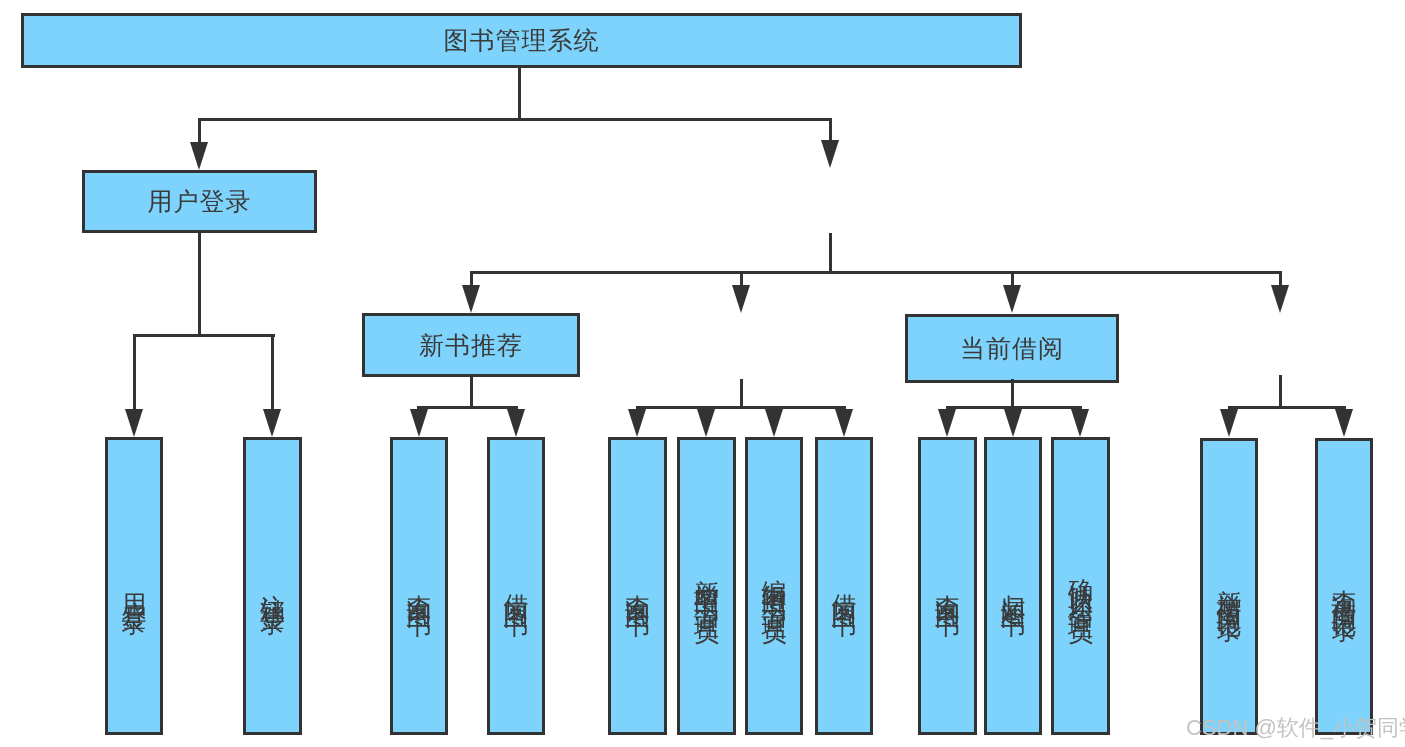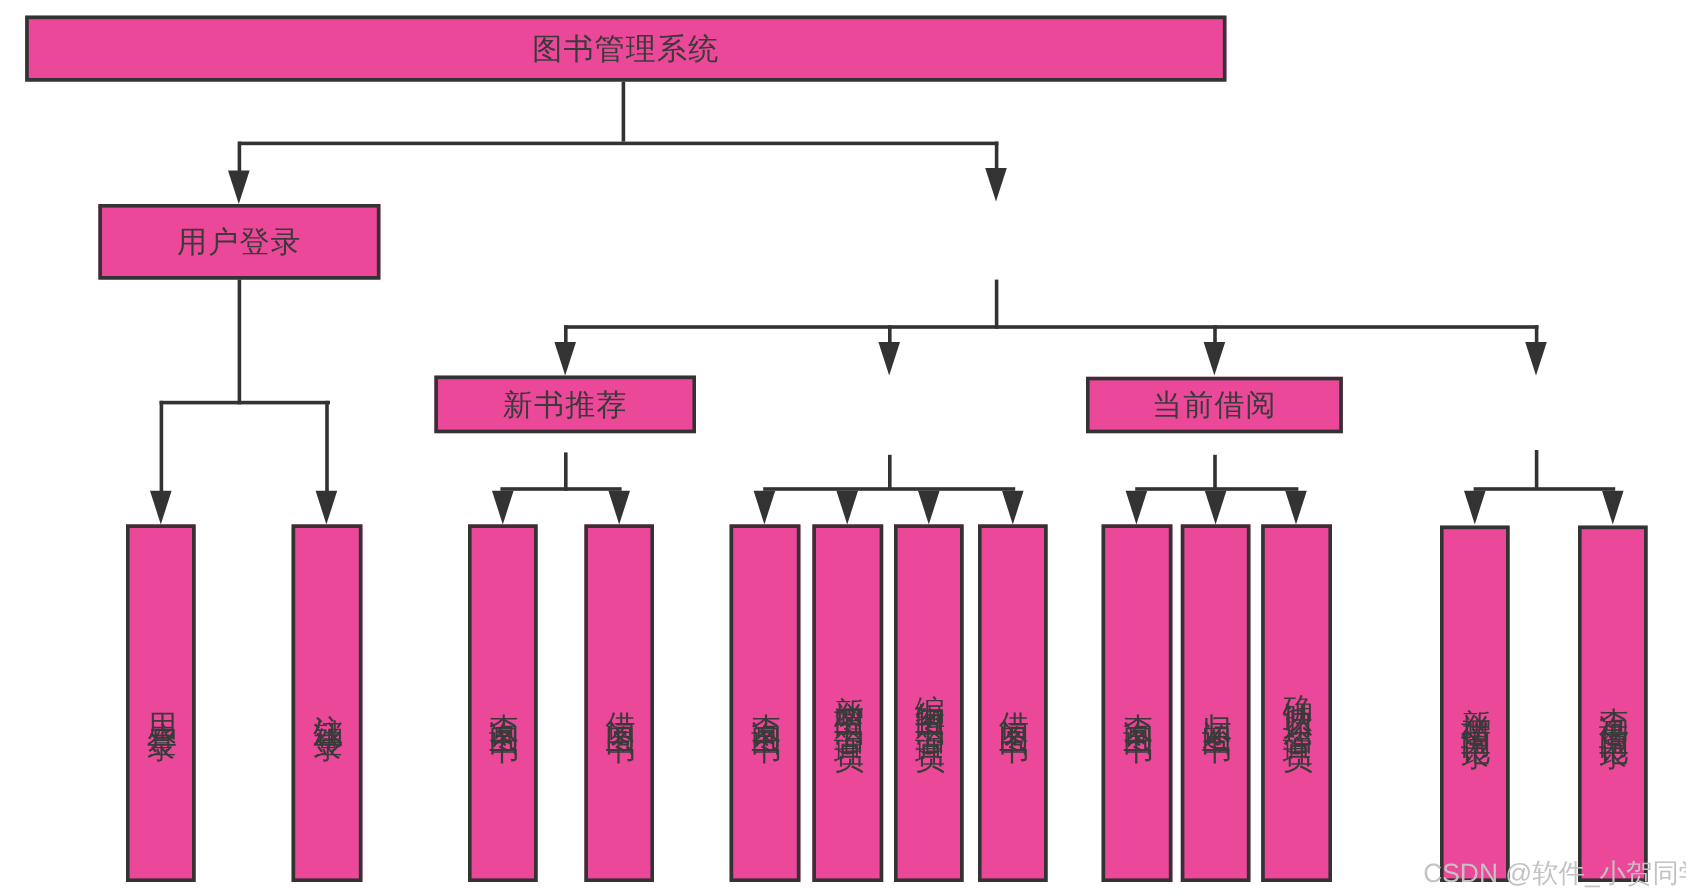--- a/index.html
+++ b/index.html
@@ -1,21 +1,21 @@
 <!DOCTYPE html>
 <html><head>
 <meta charset="utf-8">
 <style>
   html,body{margin:0;padding:0;background:#ffffff;}
   body{font-family:"Liberation Sans","DejaVu Sans",sans-serif;}
   #canvas{position:relative;width:1405px;height:747px;background:#ffffff;overflow:hidden;}
   .box{
     position:absolute;
     border:3px solid #333333;
-    background:#ec4899;
+    background:#7dd3fc;
     box-sizing:border-box;
     display:flex;align-items:center;justify-content:center;
     color:#3a3a3a;
   }
   .hbox{font-size:25px;letter-spacing:1px;white-space:nowrap;}
   .vbox{
     writing-mode:vertical-rl;
     text-orientation:mixed;
     font-size:25px;
     letter-spacing:6px;
@@ -69,24 +69,24 @@
   <div class="hline" style="left:470px;top:271px;width:812px;"></div>
   <div class="vline" style="left:470px;top:271px;height:16px;"></div>
   <div class="arrow" style="left:462px;top:285px;"></div>
   <div class="vline" style="left:740px;top:271px;height:16px;"></div>
   <div class="arrow" style="left:732px;top:285px;"></div>
   <div class="vline" style="left:1011px;top:271px;height:16px;"></div>
   <div class="arrow" style="left:1003px;top:285px;"></div>
   <div class="vline" style="left:1279px;top:271px;height:16px;"></div>
   <div class="arrow" style="left:1271px;top:285px;"></div>
 
-  <div class="box hbox" style="left:362px;top:313px;width:218px;height:48px;text-align:right;">
+  <div class="box hbox" style="left:362px;top:313px;width:218px;height:64px;text-align:right;">
     <span>新书推荐</span>
   </div>
-  <div class="box hbox" style="left:905px;top:314px;width:214px;height:47px;">
+  <div class="box hbox" style="left:905px;top:314px;width:214px;height:69px;">
     <span>当前借阅</span>
   </div>
 
   <div class="vline" style="left:470px;top:377px;height:32px;"></div>
   <div class="hline" style="left:417px;top:406px;width:101px;"></div>
   <div class="arrow" style="left:410px;top:409px;"></div>
   <div class="arrow" style="left:507px;top:409px;"></div>
 
   <div class="vline" style="left:740px;top:379px;height:29px;"></div>
   <div class="hline" style="left:636px;top:406px;width:210px;"></div>

